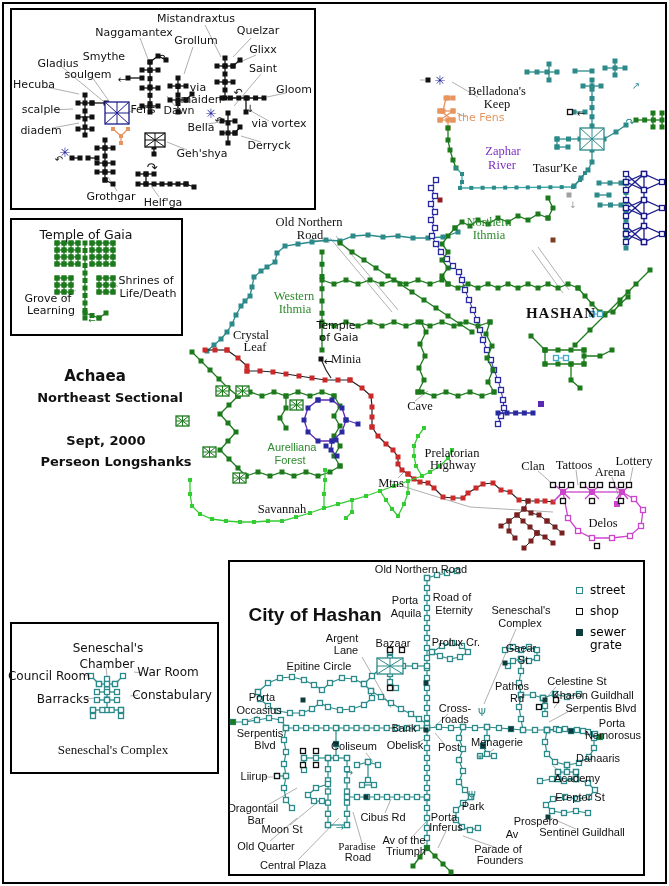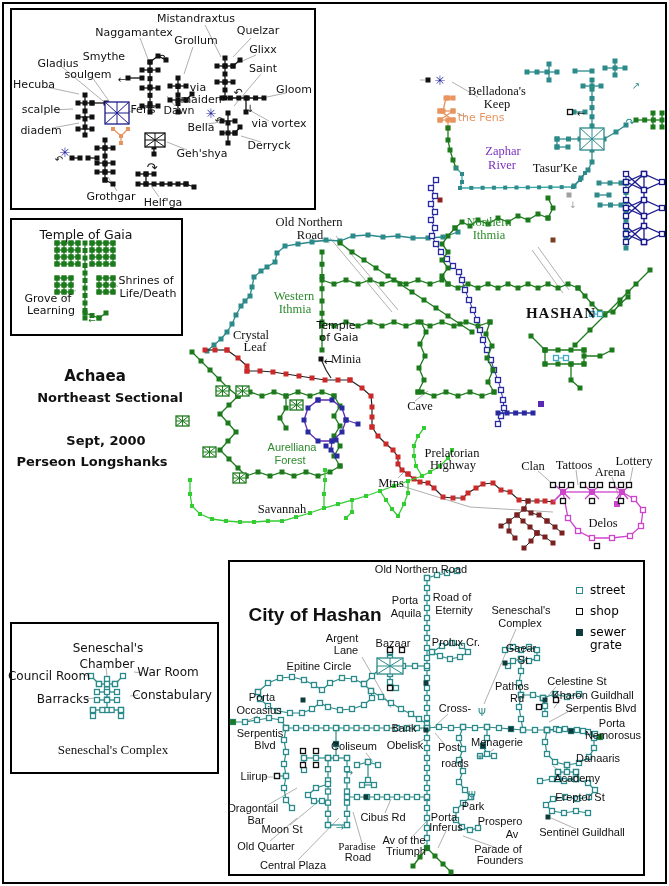--- a/index.html
+++ b/index.html
@@ -1716,21 +1716,21 @@
       <div class="lbl sans" style="left: 512px; top: 687px;">Pathos</div>
       <div class="lbl sans" style="left: 517px; top: 699px;">Rd</div>
       <div class="lbl sans" style="left: 577px; top: 682px;">Celestine St</div>
       <div class="lbl sans" style="left: 593px; top: 696px;">Kharon Guildhall</div>
       <div class="lbl sans" style="left: 601px; top: 709px;">Serpentis Blvd</div>
       <div class="lbl sans" style="left: 612px; top: 724px;">Porta</div>
       <div class="lbl sans" style="left: 613px; top: 736px;">Nemorosus</div>
       <div class="lbl sans" style="left: 260px; top: 734px;">Serpentis</div>
       <div class="lbl sans" style="left: 265px; top: 746px;">Blvd</div>
       <div class="lbl sans" style="left: 455px; top: 709px;">Cross-</div>
-      <div class="lbl sans" style="left: 455px; top: 720px; margin-top: 44px;">roads</div>
+      <div class="lbl sans" style="left: 455px; top: 720px;">roads</div>
       <div class="lbl sans" style="left: 404px; top: 729px;">Bank</div>
       <div class="lbl sans" style="left: 405px; top: 746px;">Obelisk</div>
       <div class="lbl sans" style="left: 449px; top: 748px;">Post</div>
       <div class="lbl sans" style="left: 497px; top: 743px;">Menagerie</div>
       <div class="lbl sans" style="left: 598px; top: 759px;">Danaaris</div>
       <div class="lbl sans" style="left: 577px; top: 779px;">Academy</div>
       <div class="lbl sans" style="left: 580px; top: 798px;">Ereptor St</div>
       <div class="lbl sans" style="left: 354px; top: 747px;">Coliseum</div>
       <div class="lbl sans" style="left: 254px; top: 777px;">Liirup</div>
       <div class="lbl sans" style="left: 253px; top: 809px;">Dragontail</div>
@@ -1739,31 +1739,31 @@
       <div class="lbl sans" style="left: 266px; top: 847px;">Old Quarter</div>
       <div class="lbl sans" style="left: 293px; top: 866px;">Central Plaza</div>
       <div class="lbl sans" style="left: 383px; top: 818px;">Cibus Rd</div>
       <div class="lbl sans" style="left: 357px; top: 847px; font-family: Liberation Serif, serif;">Paradise</div>
       <div class="lbl sans" style="left: 358px; top: 858px;">Road</div>
       <div class="lbl sans" style="left: 404px; top: 841px;">Av of the</div>
       <div class="lbl sans" style="left: 406px; top: 852px;">Triumph</div>
       <div class="lbl sans" style="left: 444px; top: 818px;">Porta</div>
       <div class="lbl sans" style="left: 446px; top: 828px;">Inferus</div>
       <div class="lbl sans" style="left: 473px; top: 807px;">Park</div>
-      <div class="lbl sans" style="left: 500px; top: 822px;">Prospero</div>
+      <div class="lbl sans" style="left: 536px; top: 822px;">Prospero</div>
       <div class="lbl sans" style="left: 512px; top: 835px;">Av</div>
       <div class="lbl sans" style="left: 582px; top: 833px;">Sentinel Guildhall</div>
       <div class="lbl sans" style="left: 498px; top: 850px;">Parade of</div>
       <div class="lbl sans" style="left: 500px; top: 861px;">Founders</div>
     </div>
 
   <div class="title-line" style="left:95px;top:376px;font-size:15px;">Achaea</div>
   <div class="title-line" style="left:110px;top:397px;font-size:13px;">Northeast Sectional</div>
   <div class="title-line" style="left:106px;top:440px;font-size:13px;">Sept, 2000</div>
-  <div class="title-line" style="left:92px;top:461px;font-size:13px;">Perseon Longshanks</div>
+  <div class="title-line" style="left:116px;top:461px;font-size:13px;">Perseon Longshanks</div>
 
   <div id="gaia-title" class="box-title" style="left:86px;top:234px;">Temple of Gaia</div>
   <div id="sene-title" class="box-title" style="left:113px;top:750px;font-family:Liberation Serif, serif;">Seneschal's Complex</div>
   <div id="city-title" class="box-title" style="left:315px;top:615px;">City of Hashan</div>
 
   <div id="legend">
     <div class="leg-row">
       <span class="leg-sym sym-street"></span>
       <span class="leg-txt">street</span>
     </div>

